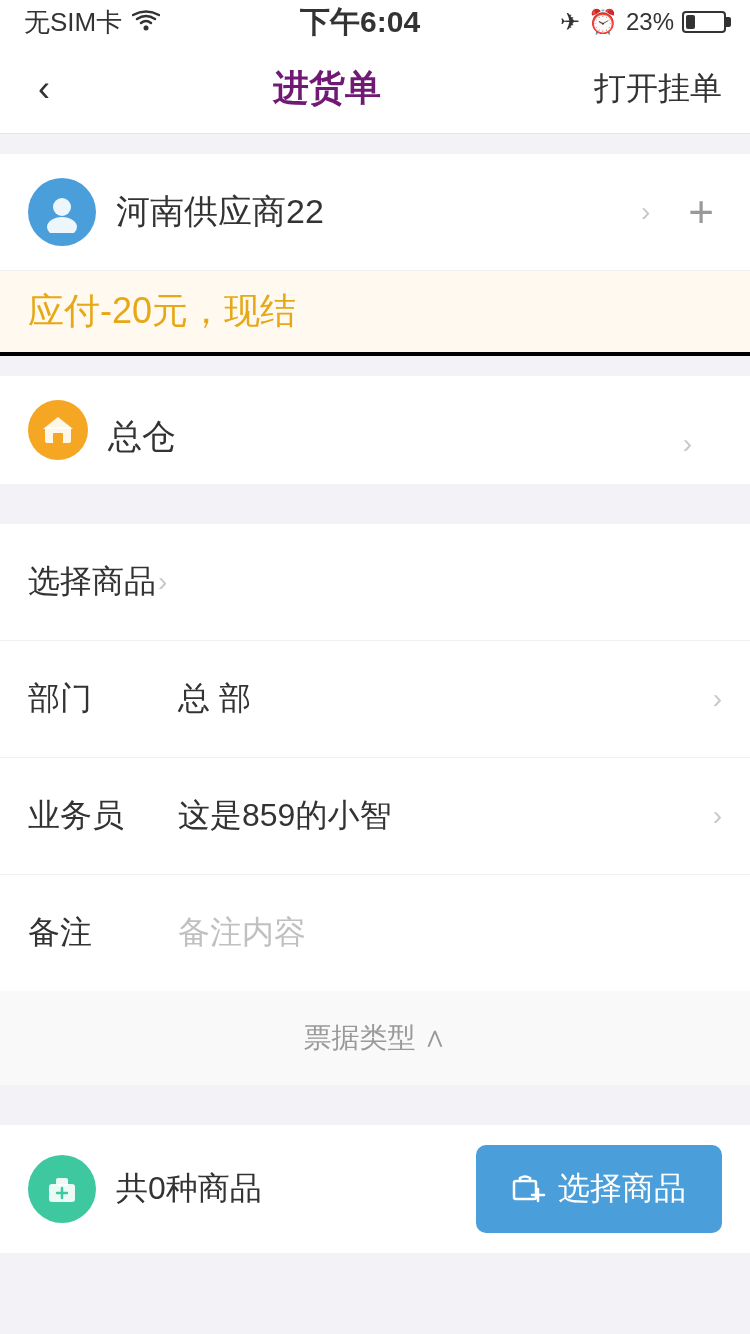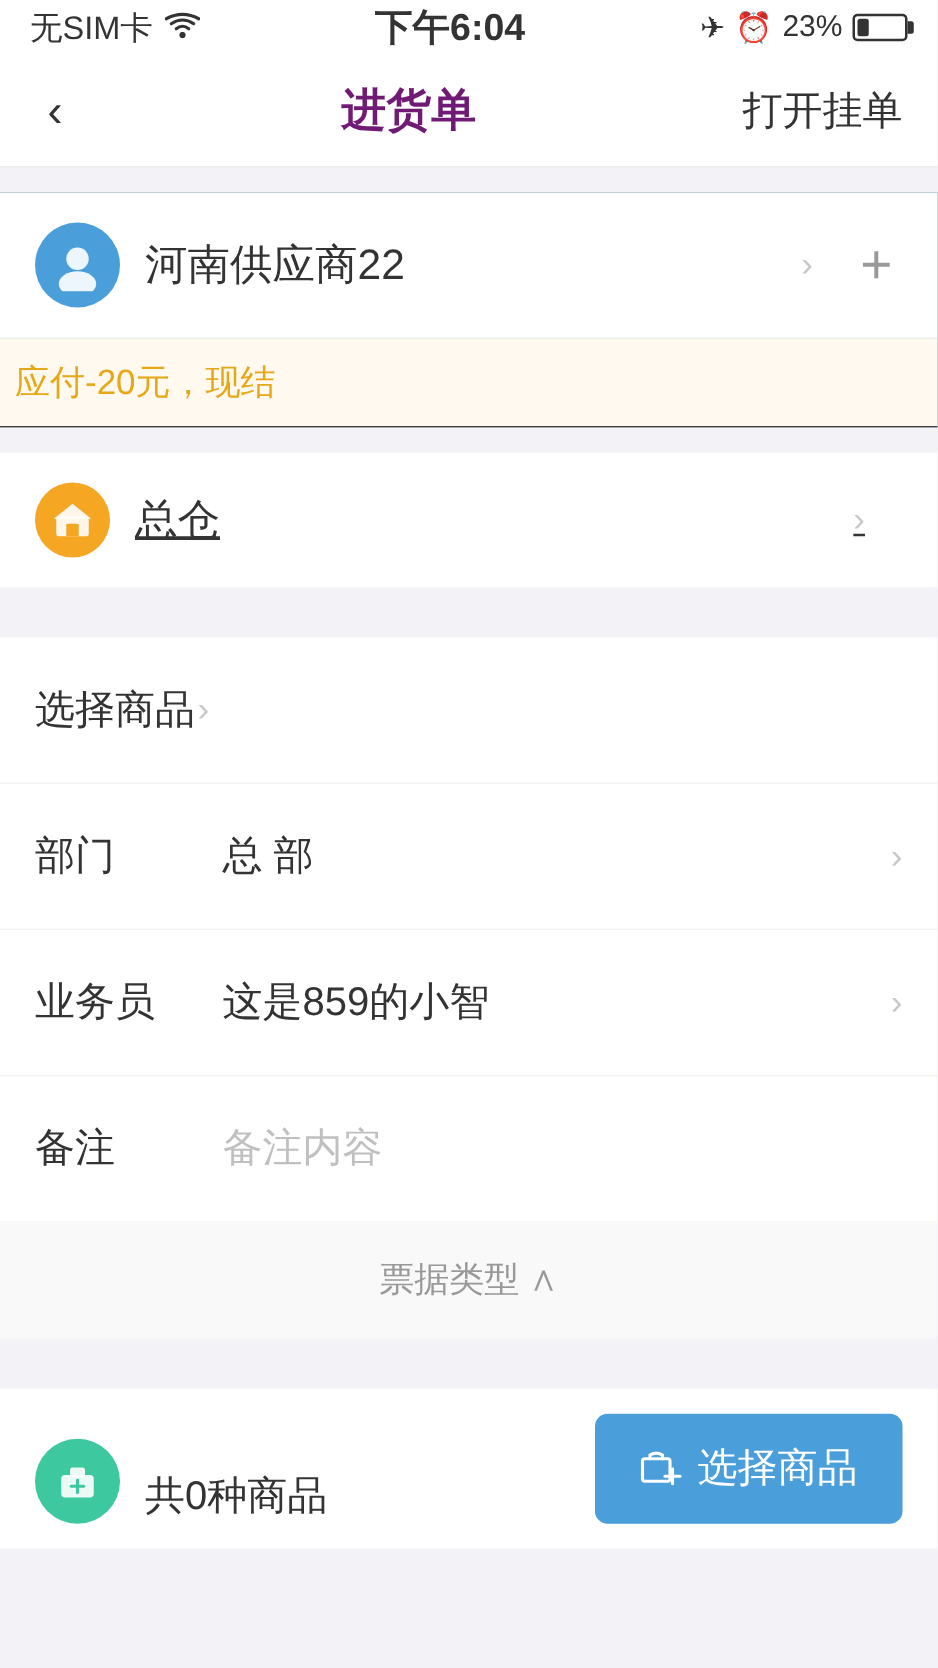--- a/index.html
+++ b/index.html
@@ -128,33 +128,32 @@
     .add-btn {
       font-size: 44px;
       color: #999;
       cursor: pointer;
       padding: 0 8px;
     }
 
     
     .notice-bar {
       background: #fff9f0;
-      padding: 16px 12px;
-      font-size: 28px;
+      padding: 16px 28px;
+      font-size: 36px;
       color: #e6a817;
-      border-bottom: 1px solid #000000;
+      border-bottom: 4px solid #000000;
     }
 
     
     .warehouse-row {
       display: flex;
-      align-items: center;
+      align-items: flex-end;
       padding: 24px 28px;
       background: #fff;
-      text-decoration: underline;
     }
     .warehouse-icon {
       width: 60px;
       height: 60px;
       border-radius: 50%;
       background: #f5a623;
       display: flex;
       align-items: center;
       justify-content: center;
       margin-right: 20px;
@@ -211,21 +210,21 @@
       font-size: 28px;
       color: #999;
       cursor: pointer;
       gap: 10px;
     }
 
     
     .product-bar {
       background: #fff;
       display: flex;
-      align-items: flex-end;
+      align-items: center;
       padding: 20px 28px;
       margin-top: 20px;
       gap: 20px;
     }
     .product-icon {
       width: 68px;
       height: 68px;
       border-radius: 50%;
       background: #3dc8a0;
       display: flex;

